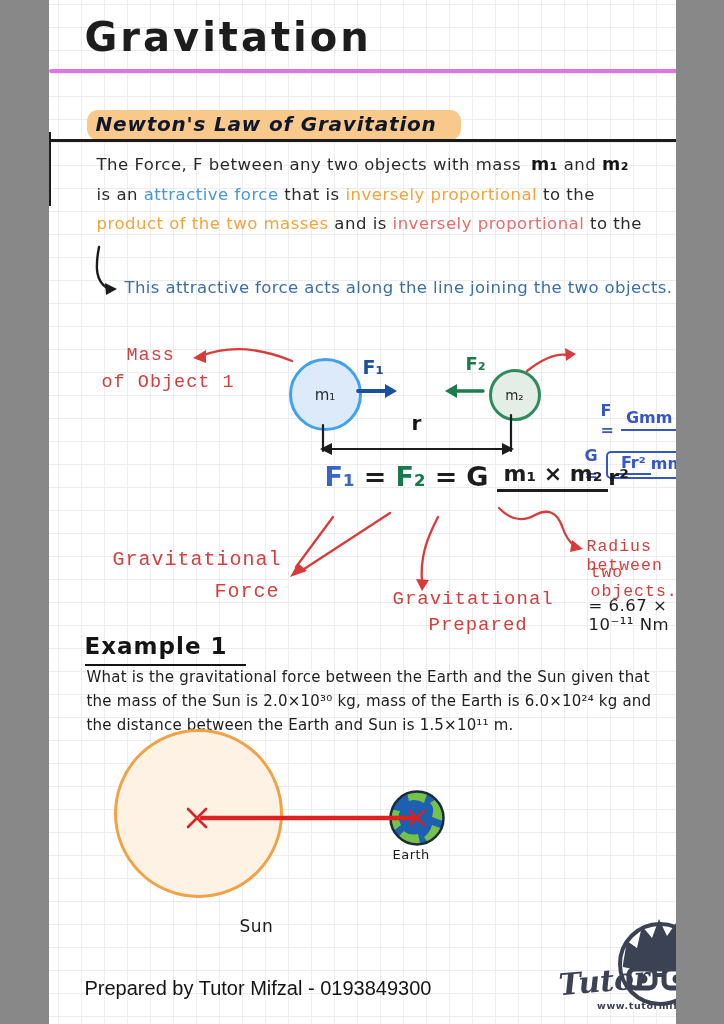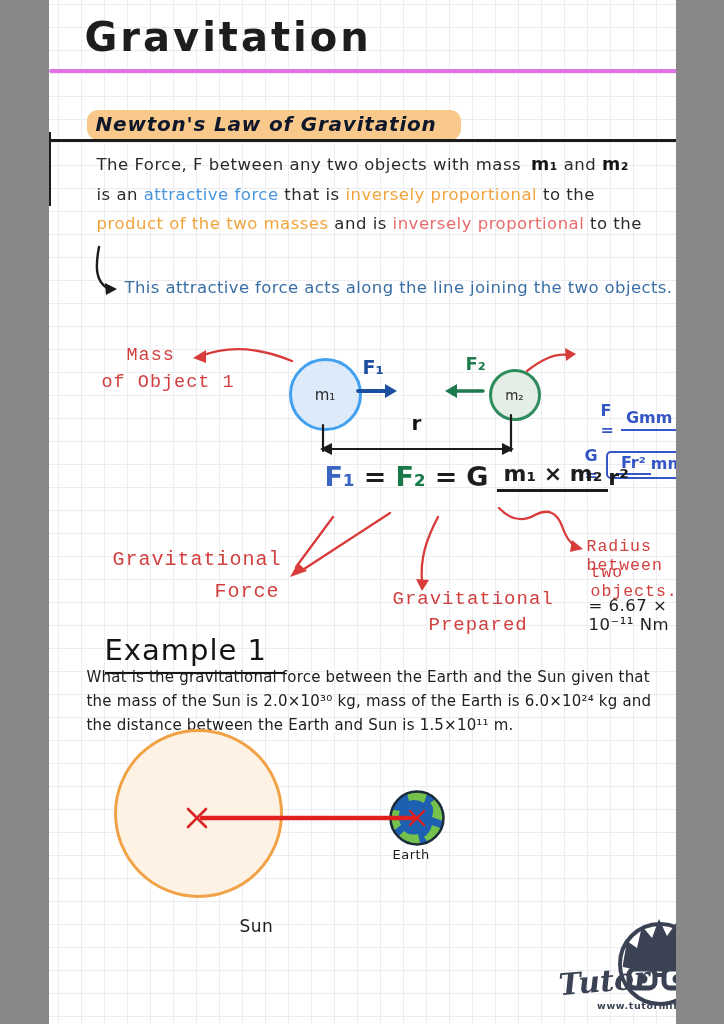--- a/index.html
+++ b/index.html
@@ -63,22 +63,22 @@
 
   .annot { letter-spacing:1px; }
   #force-l1 { left:64px;  top:548px; font-size:20px; }
   #force-l2 { left:158px; top:580px; font-size:20px;margin-left:8px; }
   #const-l1 { left:344px; top:588px; font-size:19px; }
   #const-l2 { left:380px; top:614px; font-size:19px; }
   #radius-l1 { left:538px; top:537px; font-size:16.5px; }
   #radius-l2 { left:542px; top:563px; font-size:16.5px; }
   #g-value  { left:540px; top:596px; font-size:16.5px; color:#1e1e1e; letter-spacing:0.5px; }
 
-  #example-heading { left:36px; top:633px; font-size:29px; font-weight:400; color:#141414;
-    padding:0 18px 5px 0; border-bottom:2.5px solid #141414; letter-spacing:1px;margin-left:20px; }
+  #example-heading { left:36px; top:633px; font-size:23px; font-weight:700; color:#141414;
+    padding:0 18px 5px 0; border-bottom:2.5px solid #141414; letter-spacing:1px; }
   .ex-line { left:38px; width:670px; font-size:15px; letter-spacing:0.2px; color:#202020; }
   #ex-l1 { top:668px; } #ex-l2 { top:692px; } #ex-l3 { top:716px; }
 
   #sun-circle { left:65px; top:729px; width:163px; height:163px; border:3.5px solid #f1a246;
     background:#fdf2e4; border-radius:50%; }
   #sun-label   { left:191px; top:888px; font-size:17px; color:#1c1c1c;margin-top:28px; }
   #earth-label { left:344px; top:847px; font-size:13px; color:#1c1c1c; }
   #earth-svg { left:339px; top:789px; width:58px; height:58px; }
 
   #footer-text { left:36px; top:977px; font-family:"Liberation Sans", sans-serif; font-size:20px; color:#141414; }
@@ -172,20 +172,21 @@
       <path d="M48,10 Q59,20 57,33 L44,28 Q47,18 42,14 Z"></path>
       <path d="M0,20 Q-4,32 4,43 L13,36 Q9,28 12,22 Z"></path>
       <path d="M10,48 Q20,59 33,58 L30,45 Q21,47 16,42 Z"></path>
       <path d="M41,55 Q51,49 55,40 L44,36 Q42,44 36,48 Z"></path>
     </g>
     <circle cx="29" cy="29" r="26.5" fill="none" stroke="#1b2b3b" stroke-width="2.5"></circle>
   </svg>
   <div class="abs hand" id="sun-label">Sun</div>
   <div class="abs hand" id="earth-label">Earth</div>
 
+  <div class="abs" id="footer-text">Prepared by Tutor Mifzal - 0193849300</div>
 
   <svg class="abs" id="logo" viewBox="0 0 205 100">
     <g stroke="#3b4254" fill="#3b4254">
       <circle cx="103" cy="50" r="40" fill="#ffffff" stroke-width="4"></circle>
       <path stroke="none" d="M66,50 L70,27 L80,34 L85,12 L95,24 L102,5 L110,22 L119,9 L126,25 L135,16 L138,33 L144,28 L141,53 Q103,62 66,53 Z"></path>
       <rect x="72" y="55" width="26" height="19" rx="6" fill="#ffffff" stroke-width="5"></rect>
       <rect x="107" y="55" width="26" height="19" rx="6" fill="#ffffff" stroke-width="5"></rect>
       <line x1="98" y1="61" x2="107" y2="61" stroke-width="4"></line>
       <circle cx="86" cy="65" r="4.5" stroke="none"></circle>
       <circle cx="120" cy="65" r="4.5" stroke="none"></circle>

